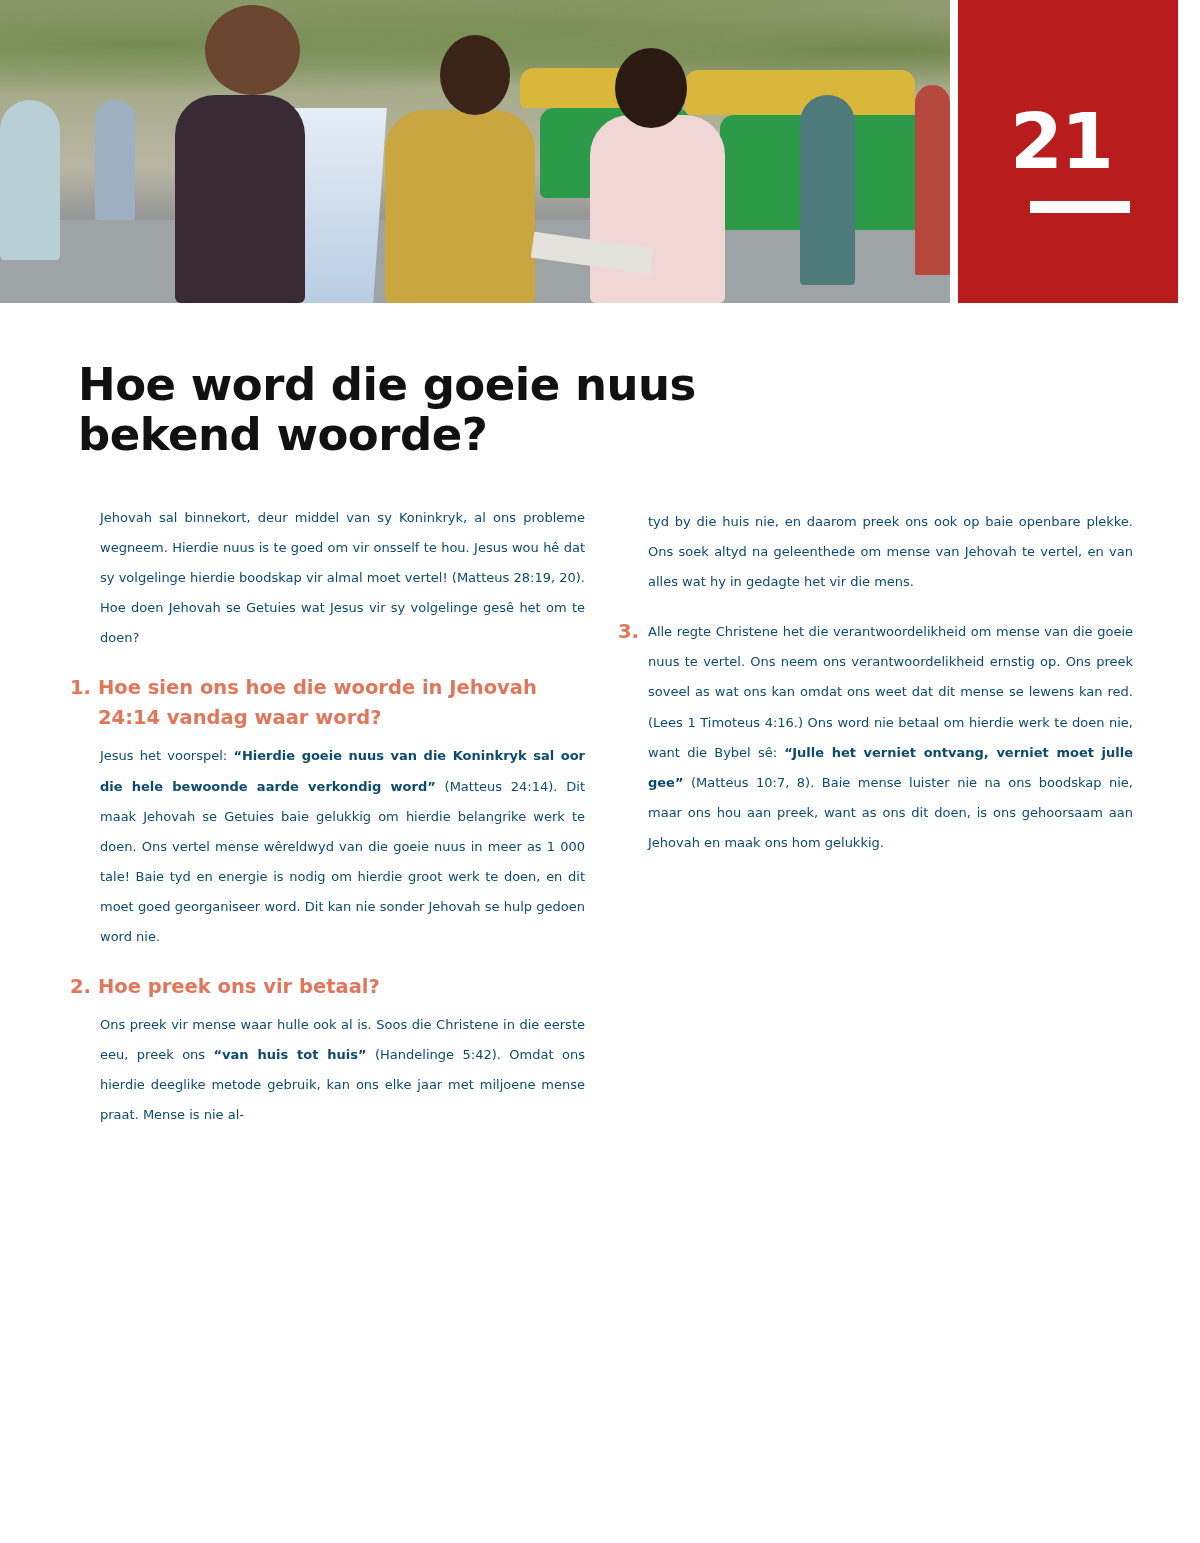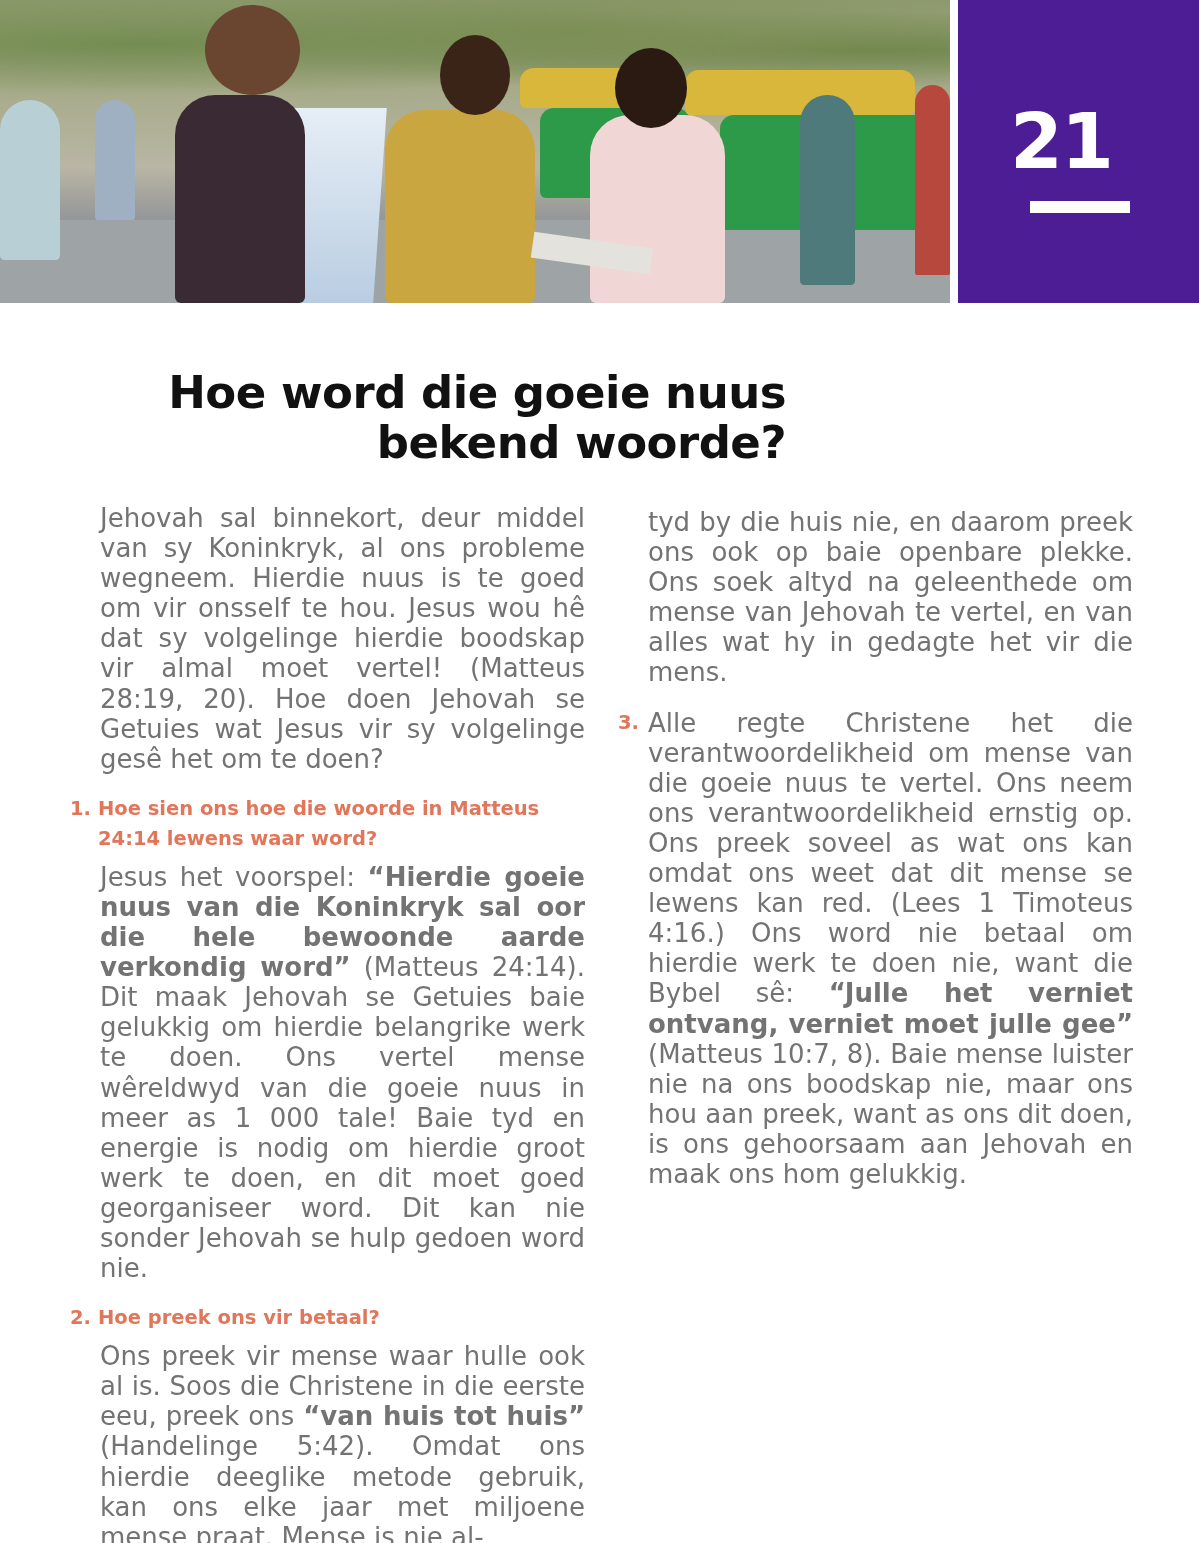--- a/index.html
+++ b/index.html
@@ -13,33 +13,33 @@
                 radial-gradient(ellipse at 90% 45%, #6a8345 0%, transparent 45%); opacity: .9; }
   .photo .road { position: absolute; left: 0; top: 220px; width: 950px; height: 83px; background: #9ea3a6; }
   .photo .rickshaw { position: absolute; border-radius: 14px 14px 6px 6px; }
   .photo .rick-top { background: #d9b73a; }
   .photo .rick-body { background: #2c9a48; }
   .photo .person { position: absolute; border-radius: 40px 40px 6px 6px; }
   .photo .head { position: absolute; border-radius: 50%; background: #5a3a2a; }
   .photo .poster { position: absolute; left: 284px; top: 108px; width: 96px; height: 195px; background: linear-gradient(180deg,#e6eef6,#b9cde2); transform: skewX(-4deg); }
   .photo .book { position: absolute; left: 532px; top: 240px; width: 120px; height: 26px; background: #e4e2dc; transform: rotate(8deg); }
 
-  .chapter-box { position: absolute; left: 958px; top: 0; width: 241px; height: 303px; background: #4c1d95; }
+  .chapter-box { position: absolute; left: 958px; top: 0; width: 220px; height: 303px; background: #b91c1c; }
   .chapter-num { position: absolute; left: 0; top: 102px; width: 150px; margin-left: 28px; text-align: center; color: #ffffff;
     font-family: "DejaVu Sans", sans-serif; font-weight: bold; font-size: 76px; line-height: 80px; letter-spacing: -2px; }
   .chapter-rule { position: absolute; left: 72px; top: 201px; width: 100px; height: 12px; background: #ffffff; }
 
-  .title { position: absolute; left: 70px; top: 352px; width: 700px; margin: 16px;
-    font-family: "DejaVu Sans", sans-serif; font-weight: bold; font-size: 45px; line-height: 50px; color: #111111; letter-spacing: -0.5px; text-align: right; }
+  .title { position: absolute; left: 70px; top: 352px; width: 700px; margin: 8px;
+    font-family: "DejaVu Sans", sans-serif; font-weight: bold; font-size: 45px; line-height: 50px; color: #111111; letter-spacing: -0.5px; }
 
   .col { position: absolute; top: 503px; width: 515px; }
   .col-left { left: 70px; }
   .col-right { left: 618px; }
 
-  .para { margin: 0 0 0 30px; font-size: 26px; line-height: 30.1px; text-align: justify; hyphens: manual; color: #737373; }
+  .para { margin: 0 0 0 30px; font-size: 13px; line-height: 30.1px; text-align: justify; hyphens: manual; color: #0c4a6e; }
   .para b { font-weight: bold; }
   .q { position: relative; margin: 20px 0 8px 0; padding-left: 28px; font-weight: bold; color: #e0765a;
     font-size: 19.5px; line-height: 30px; }
   .q .qnum { position: absolute; left: 0; top: 0; }
 
   .right-cont { margin-top: 4px; }
 </style>
 </head>
 <body>
 
@@ -72,21 +72,21 @@
 <h1 class="title">
   <span>Hoe word die goeie nuus</span><br>
   <span>bekend woorde?</span>
 </h1>
 
 <div class="col col-left">
   <p class="para">Jehovah sal binnekort, deur middel van sy Koninkryk, al ons probleme wegneem. Hierdie nuus is te goed om vir onsself te hou. Jesus wou hê dat sy volgelinge hierdie boodskap vir almal moet vertel! (Matteus 28:19, 20). Hoe doen Jehovah se Getuies wat Jesus vir sy volgelinge gesê het om te doen?</p>
 
   <div class="q">
     <span class="qnum">1.</span>
-    <span>Hoe sien ons hoe die woorde in Matteus 24:14 lewens waar word?</span>
+    <span>Hoe sien ons hoe die woorde in Jehovah 24:14 vandag waar word?</span>
   </div>
   <p class="para"><span>Jesus het voorspel: </span><b>“Hierdie goeie nuus van die Koninkryk sal oor die hele bewoonde aarde verkondig word”</b><span> (Matteus 24:14). Dit maak Jehovah se Getuies baie gelukkig om hierdie belangrike werk te doen. Ons vertel mense wêreldwyd van die goeie nuus in meer as 1 000 tale! Baie tyd en energie is nodig om hierdie groot werk te doen, en dit moet goed georganiseer word. Dit kan nie sonder Jehovah se hulp gedoen word nie.</span></p>
 
   <div class="q">
     <span class="qnum">2.</span>
     <span>Hoe preek ons vir betaal?</span>
   </div>
   <p class="para"><span>Ons preek vir mense waar hulle ook al is. Soos die Christene in die eerste eeu, preek ons </span><b>“van huis tot huis”</b><span> (Handelinge 5:42). Omdat ons hierdie deeglike metode gebruik, kan ons elke jaar met miljoene mense praat. Mense is nie al-</span></p>
 </div>
 

